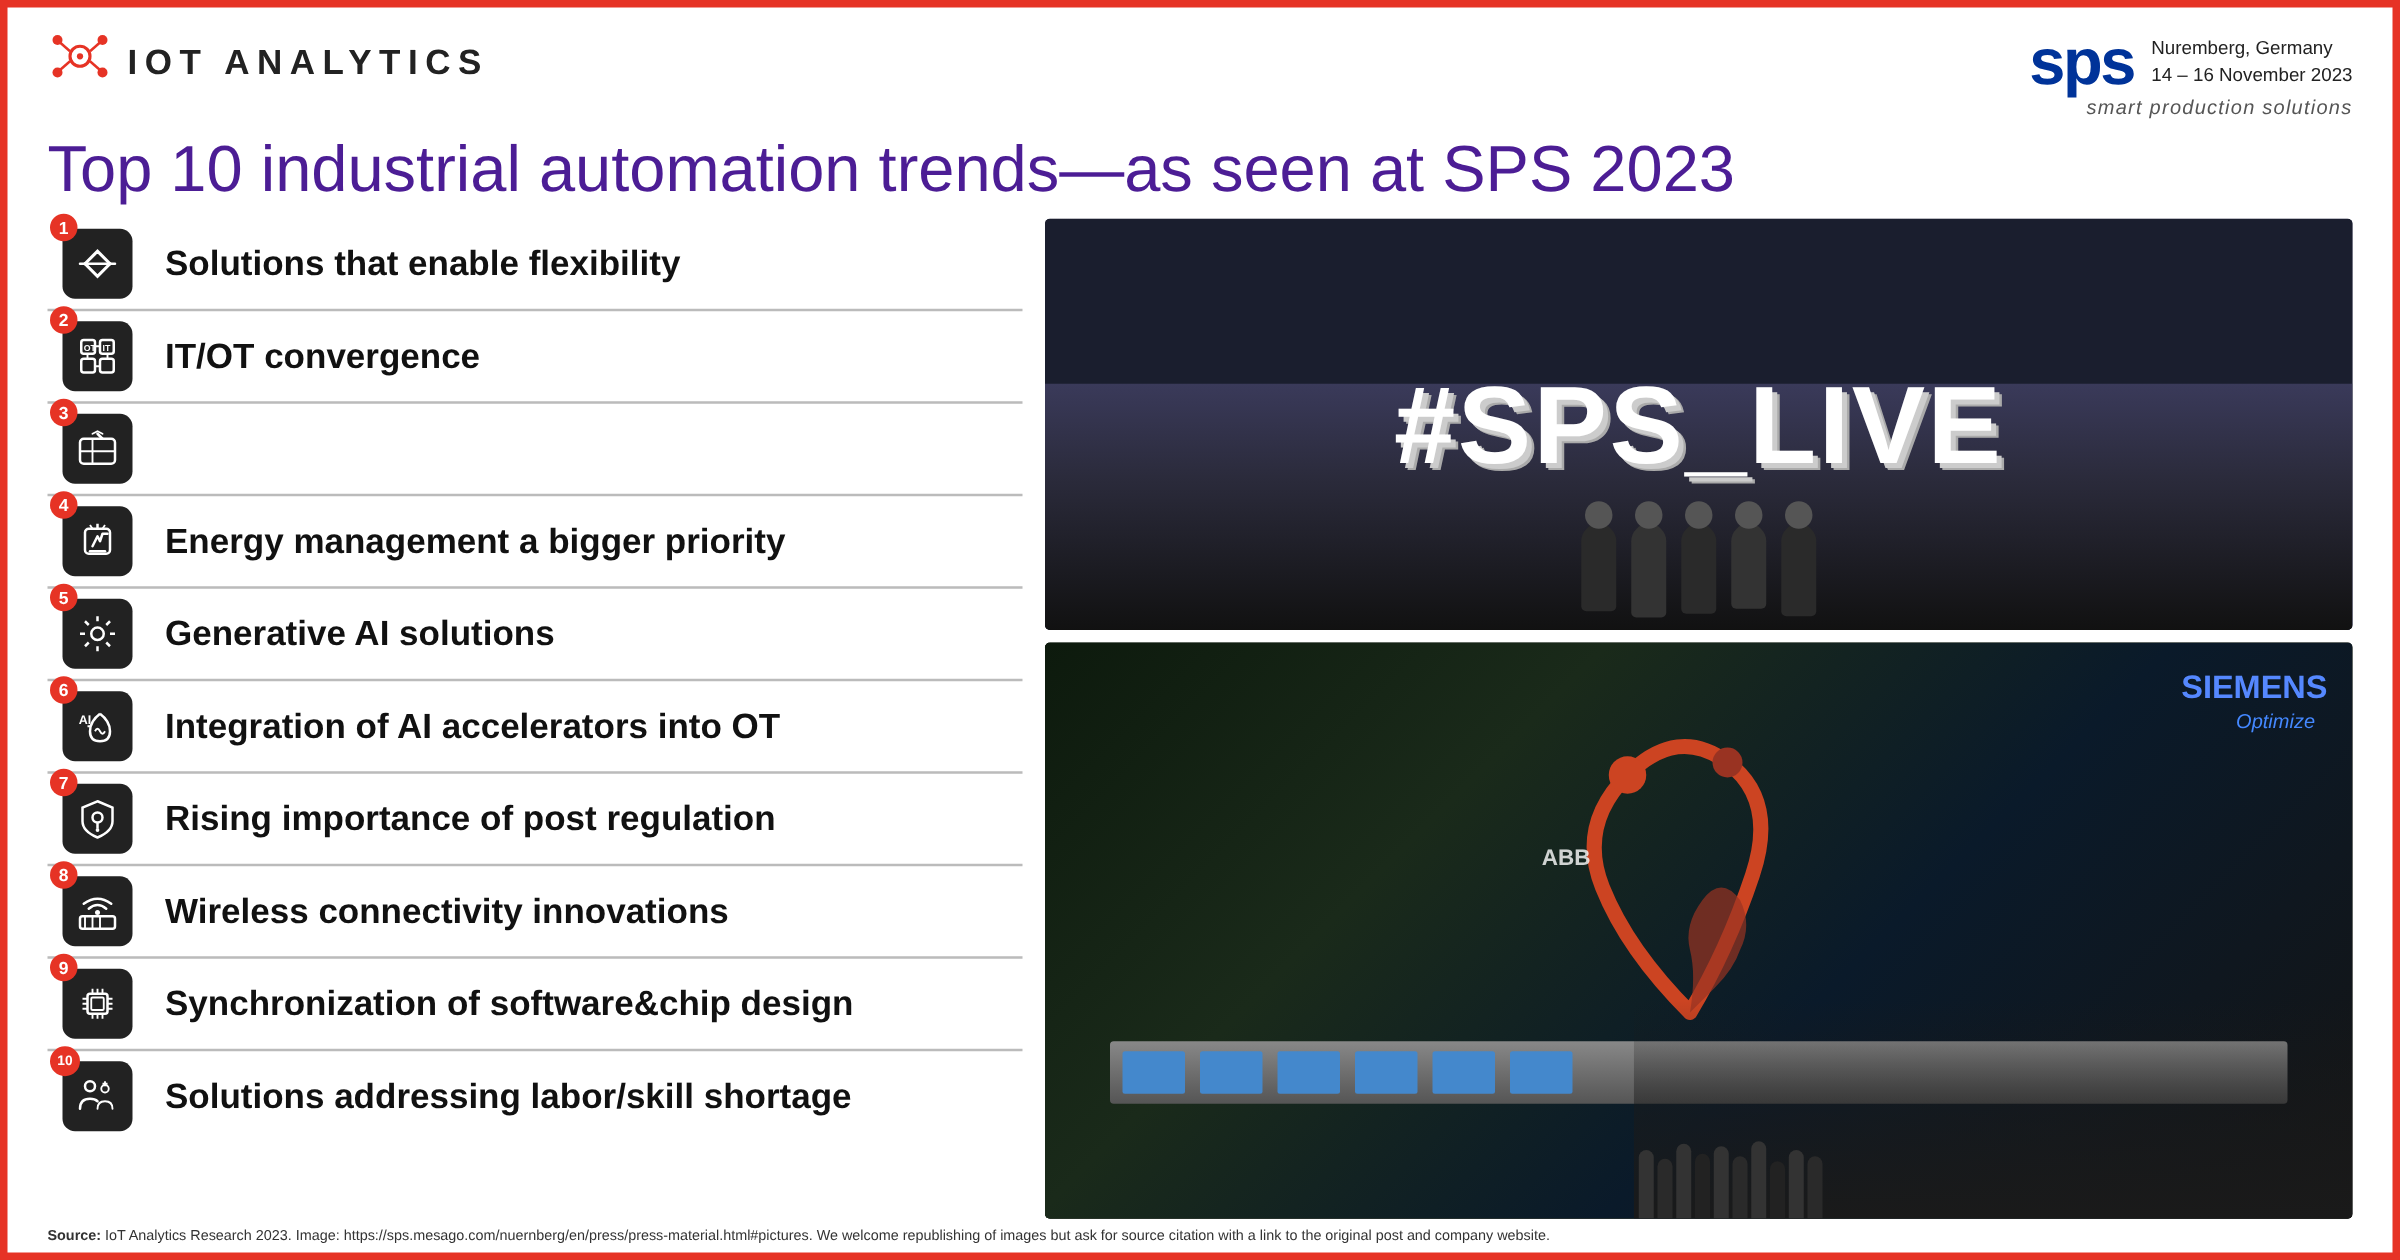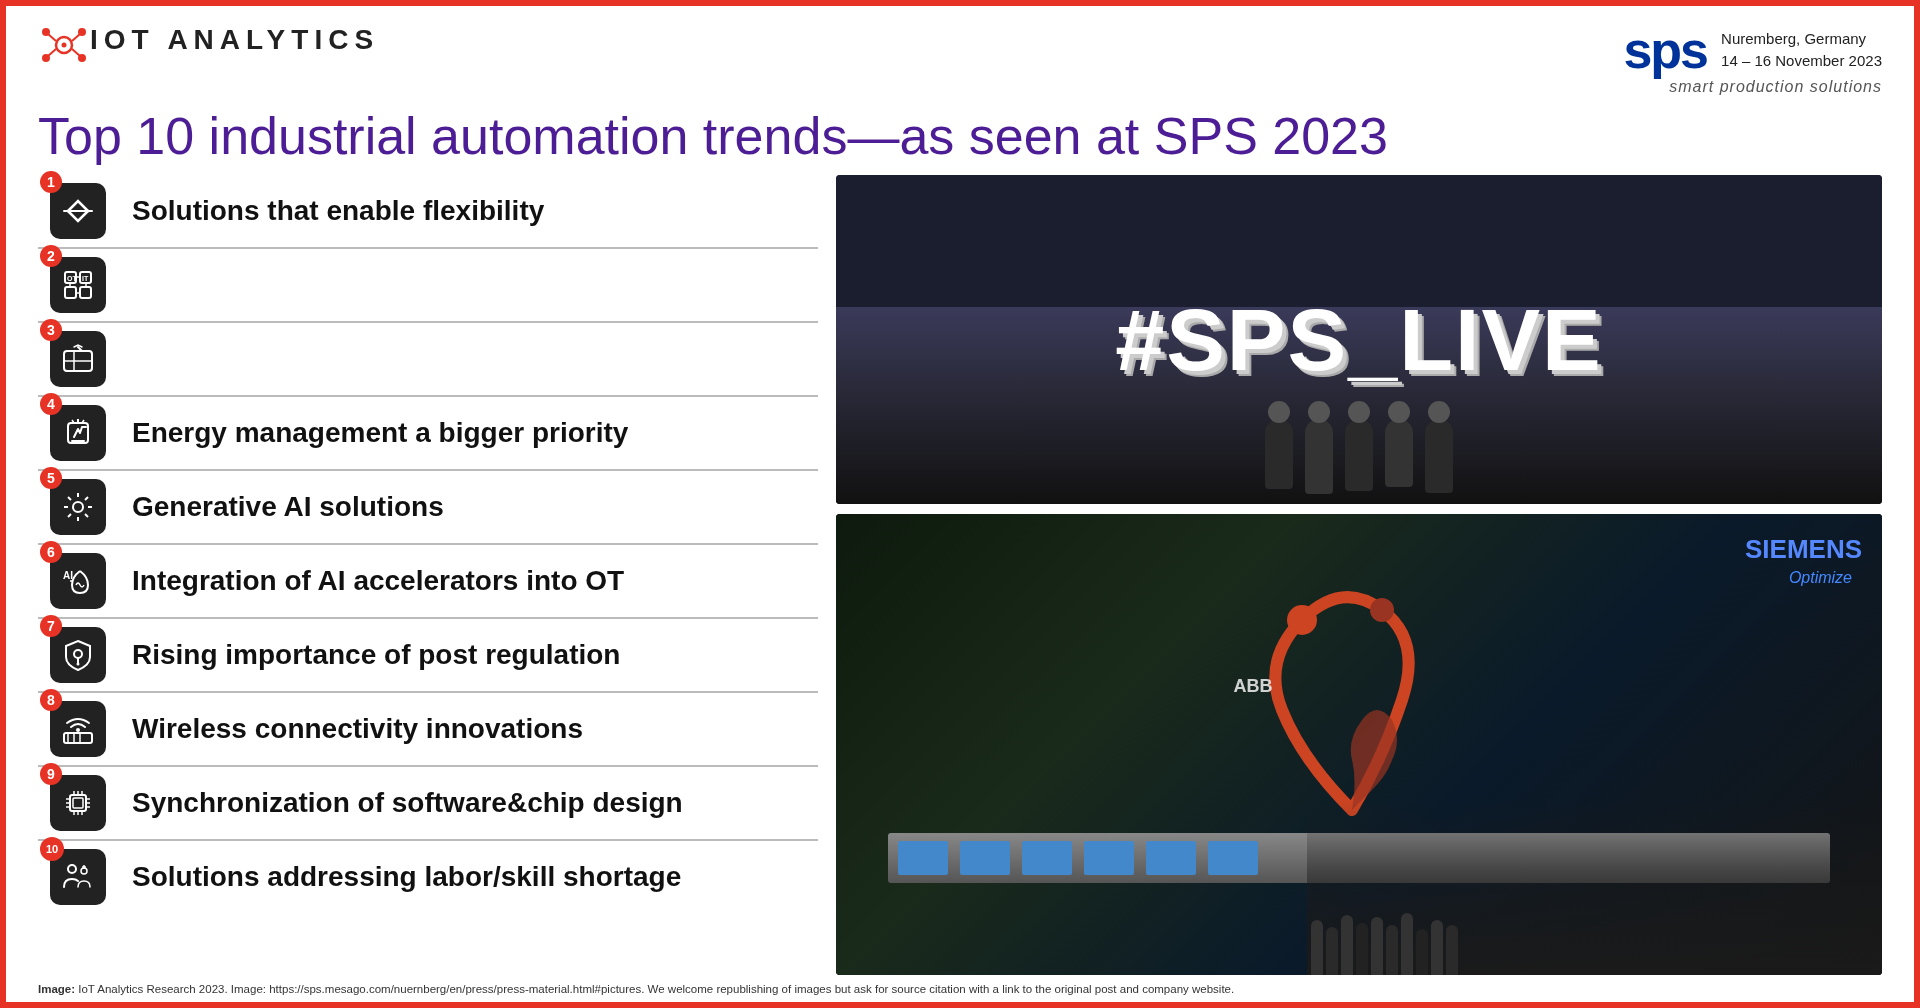--- a/index.html
+++ b/index.html
@@ -18,21 +18,22 @@
       background: #fff;
     }
     .header {
       display: flex;
       justify-content: space-between;
       align-items: flex-start;
       padding: 18px 32px 8px 32px;
     }
     .logo-area {
       display: flex;
-      align-items: flex-start;
+      align-items: flex-end;
+      gap: 12px;
     }
     .logo-icon {
       width: 52px;
       height: 42px;
     }
     .logo-text {
       font-size: 28px;
       font-weight: 700;
       letter-spacing: 6px;
       color: #222;
@@ -328,20 +329,21 @@
               <rect x="20" y="20" width="11" height="11" rx="2" stroke="#fff" stroke-width="2" fill="none"></rect>
               <text x="7" y="14" font-size="7" fill="#fff" font-weight="700">OT</text>
               <text x="22" y="14" font-size="7" fill="#fff" font-weight="700">IT</text>
               <line x1="16" y1="10" x2="20" y2="10" stroke="#fff" stroke-width="1.5"></line>
               <line x1="10" y1="16" x2="10" y2="20" stroke="#fff" stroke-width="1.5"></line>
               <line x1="26" y1="16" x2="26" y2="20" stroke="#fff" stroke-width="1.5"></line>
               <line x1="16" y1="26" x2="20" y2="26" stroke="#fff" stroke-width="1.5"></line>
             </svg>
           </div>
         </div>
+        <span class="trend-label">IT/OT convergence</span>
       </div>
 
       <div class="trend-item">
         <div class="number-icon-wrap">
           <div class="trend-number">3</div>
           <div class="trend-icon-box">
             <svg viewBox="0 0 36 36">
               <rect x="4" y="10" width="28" height="20" rx="3" stroke="#fff" stroke-width="2" fill="none"></rect>
               <line x1="14" y1="10" x2="14" y2="30" stroke="#fff" stroke-width="1.5"></line>
               <line x1="4" y1="20" x2="32" y2="20" stroke="#fff" stroke-width="1.5"></line>
@@ -540,16 +542,16 @@
               <div style="width:12px; height:55px; background:#333; border-radius:6px 6px 0 0;"></div>
               <div style="width:12px; height:50px; background:#2a2a2a; border-radius:6px 6px 0 0;"></div>
             </div>
           </div>
         </div>
       </div>
     </div>
   </div>
 
   <div class="footer-note">
-    <strong>Image:</strong>
+    <strong>Source:</strong>
     <span>IoT Analytics Research 2023. Image: https://sps.mesago.com/nuernberg/en/press/press-material.html#pictures. We welcome republishing of images but ask for source citation with a link to the original post and company website.</span>
   </div>
 </div>
 
 </body></html>

